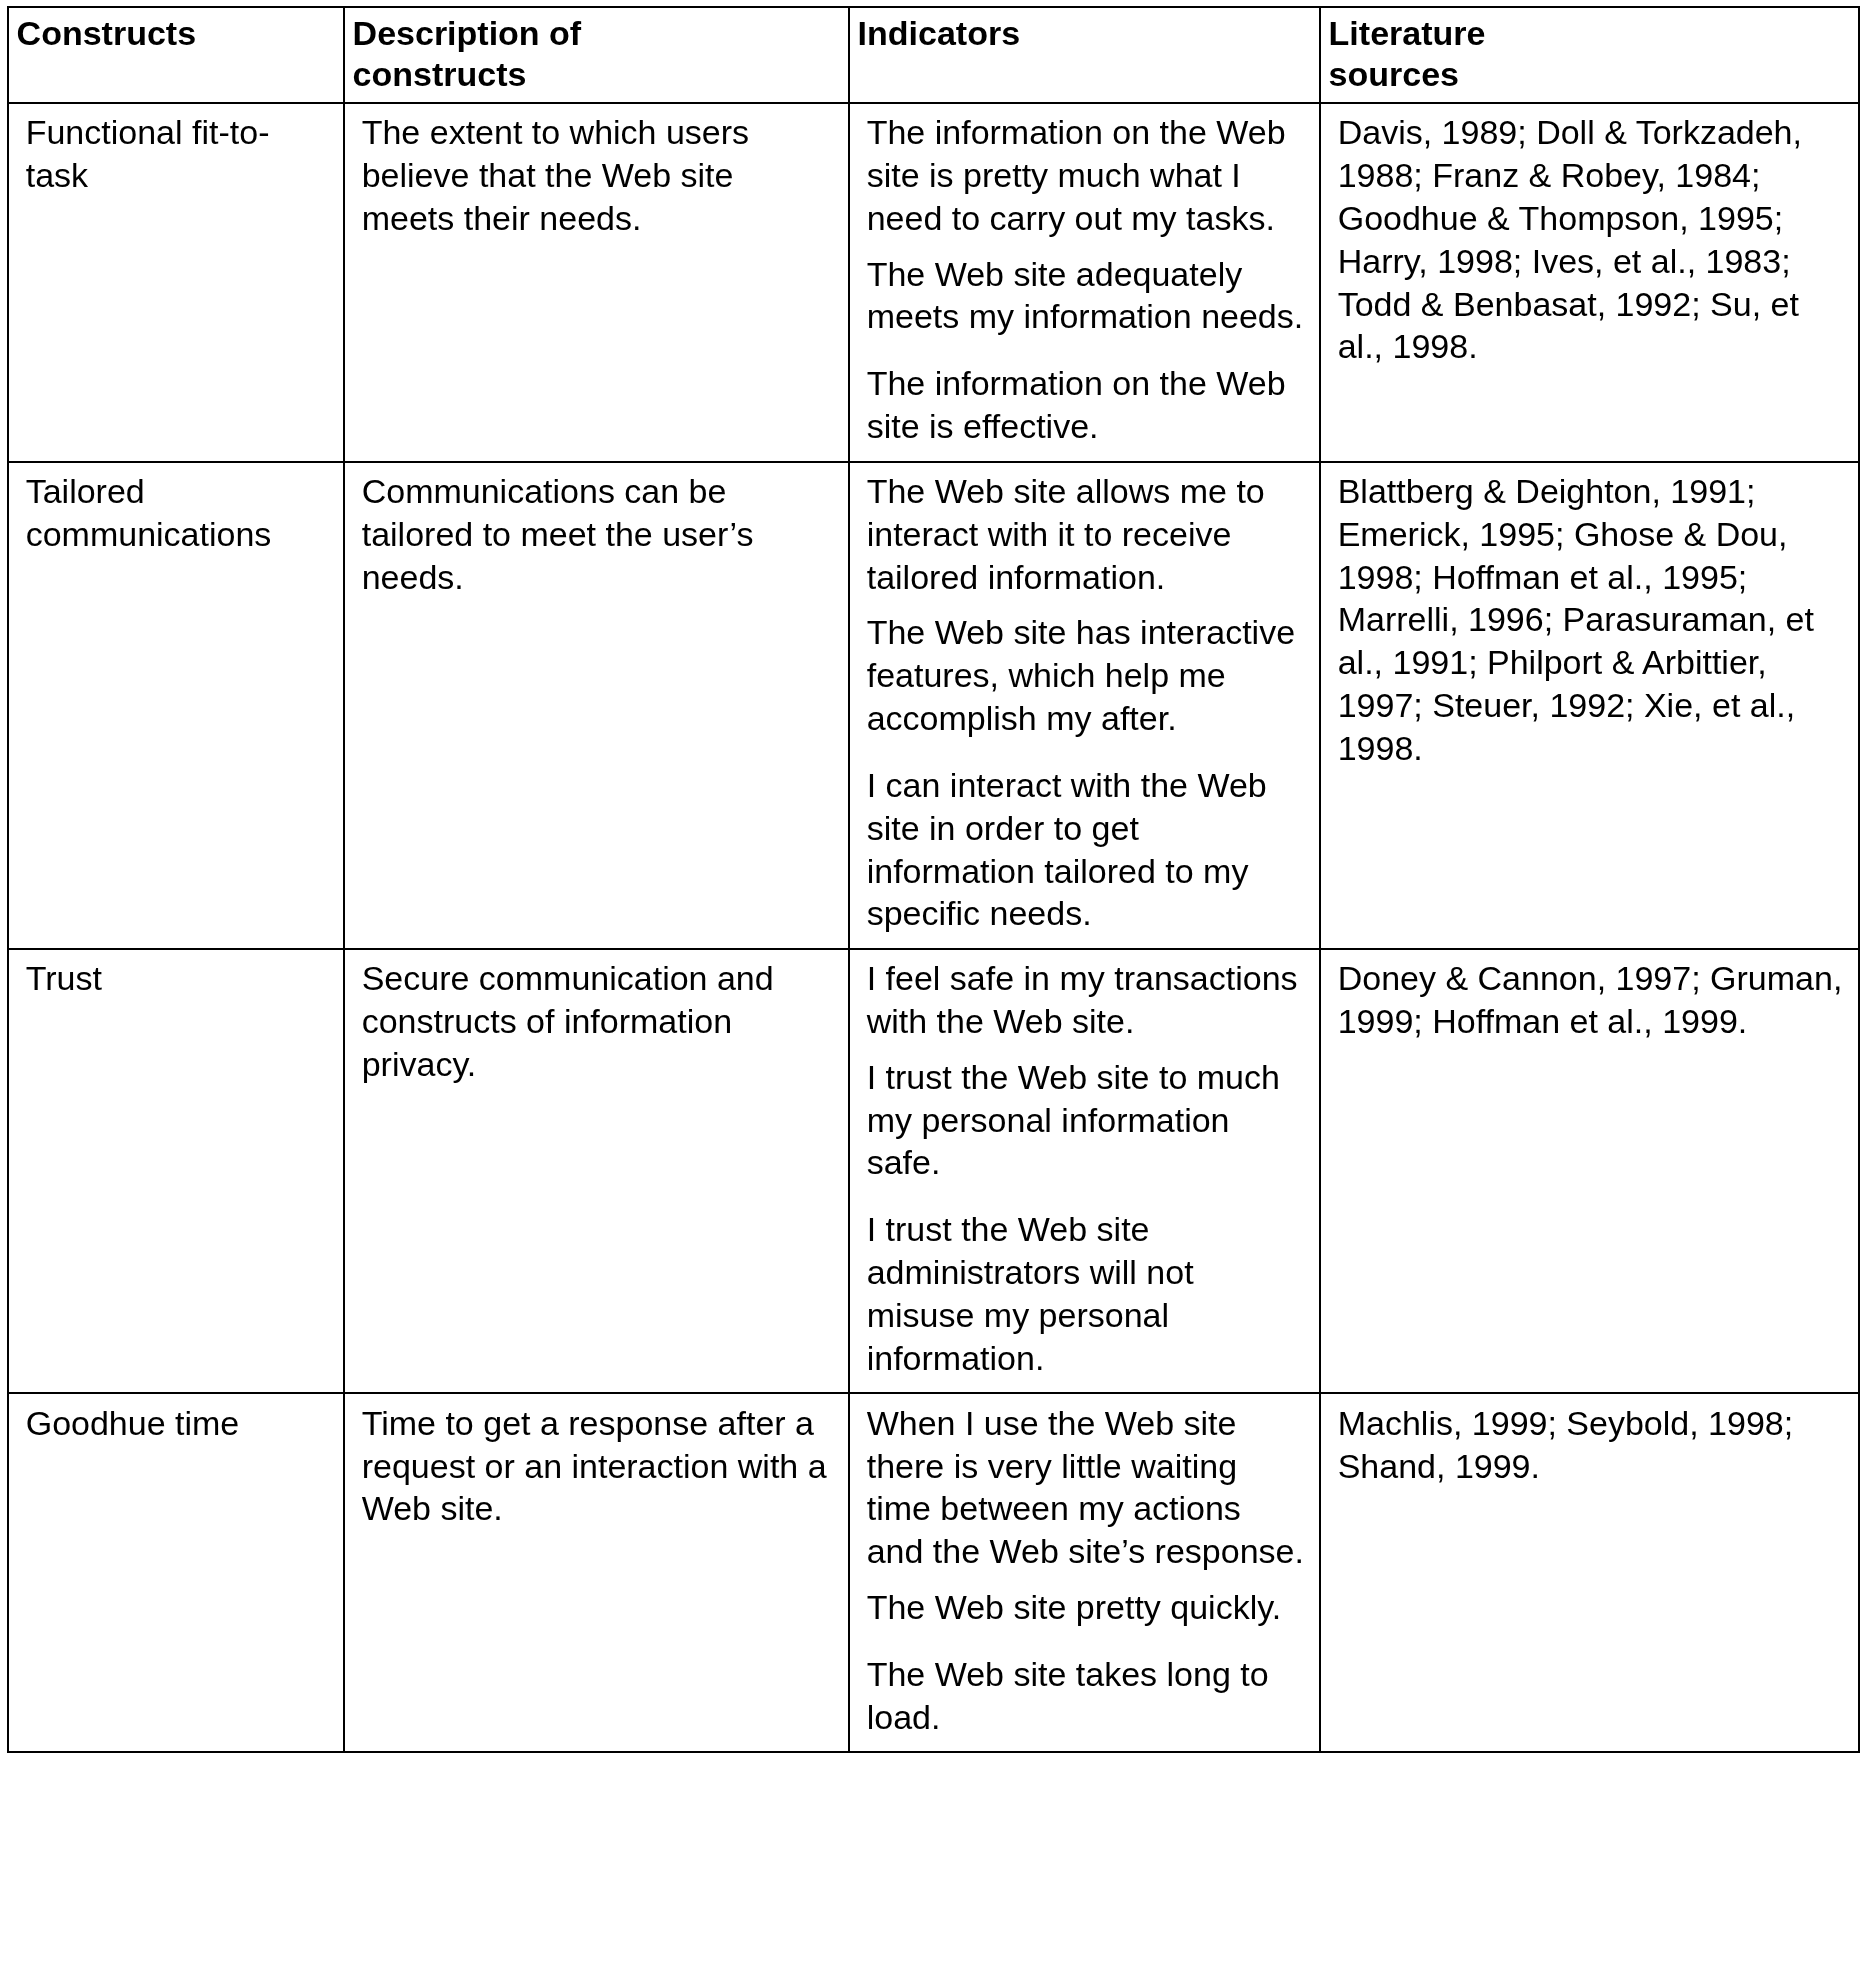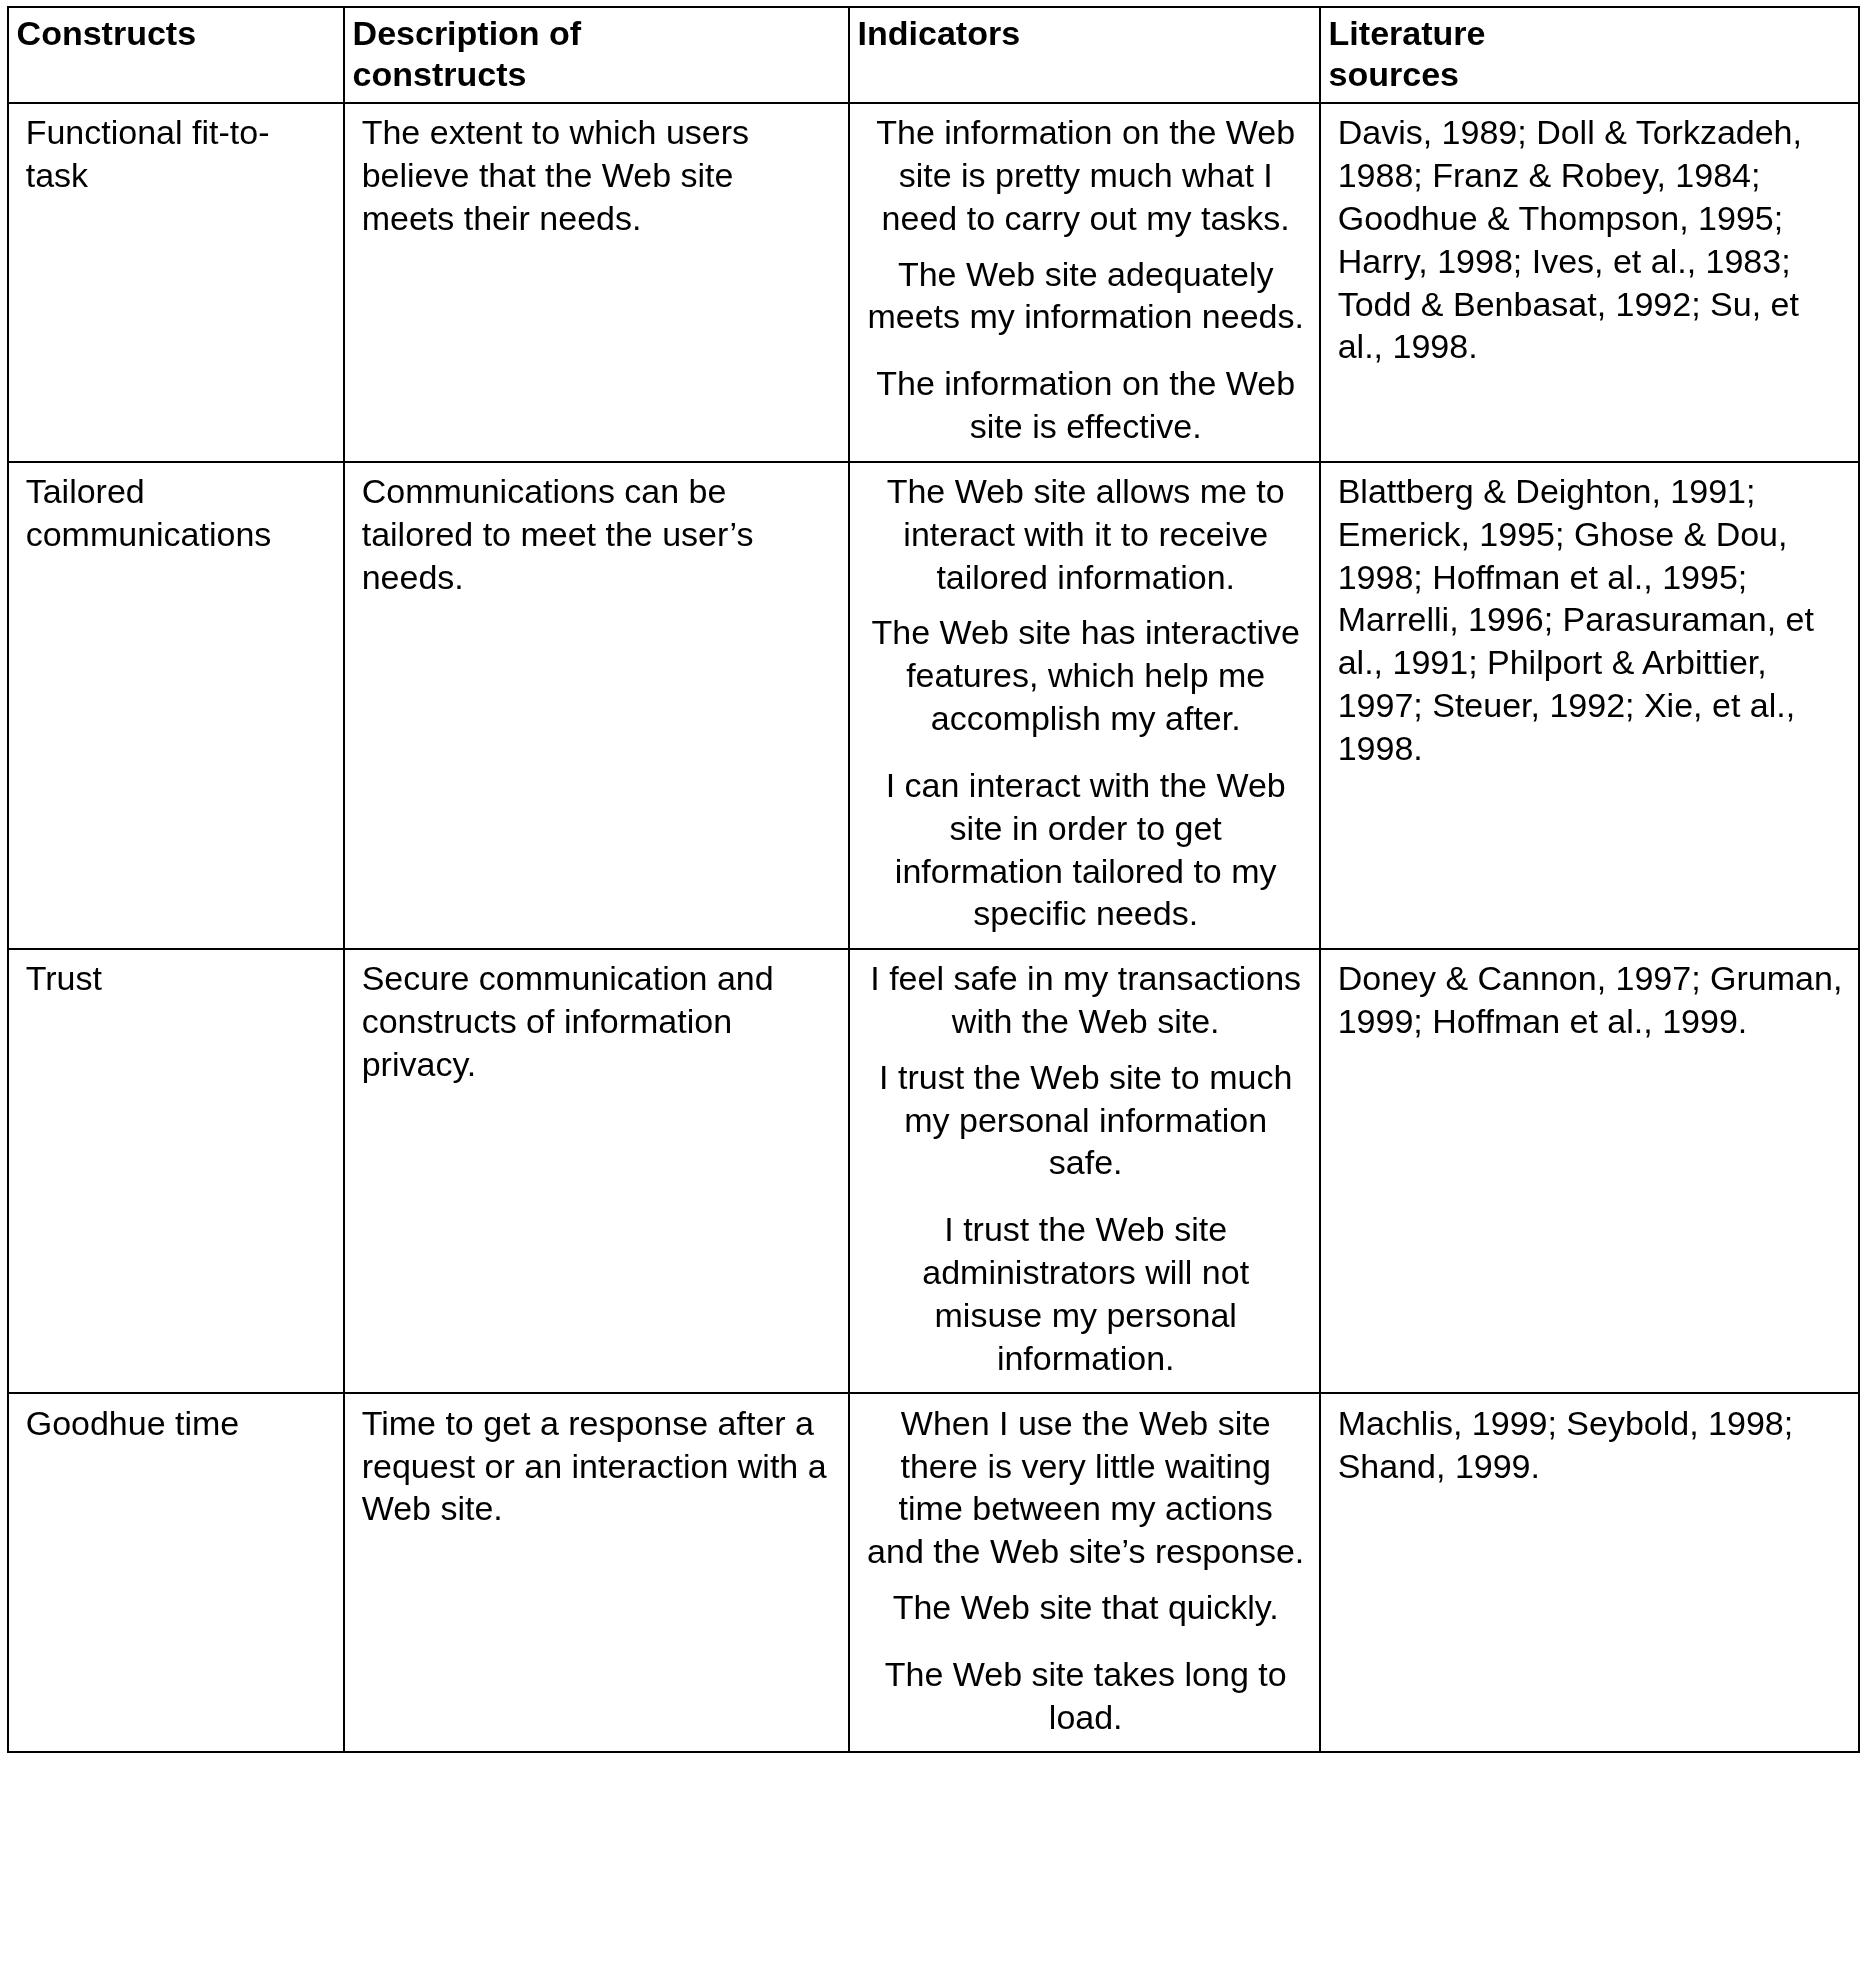--- a/index.html
+++ b/index.html
@@ -30,21 +30,20 @@
   }
   table.constructs-table th {
     text-align: left;
     font-weight: bold;
     white-space: pre-line;
     padding: 5.5px 7.3px 7.3px 7.3px;
     line-height: 1.2;
   }
   td p {
     margin: 0 0 0.38em 0;
-    text-align: center;
   }
   td p:last-child {
     margin-bottom: 0;
     margin-top: 24px;
   }
   .col-construct   { width: 336px; }
   .col-description { width: 505px; }
   .col-indicators  { width: 471px; }
   .col-sources     { width: 539px; }
 </style>
@@ -97,20 +96,20 @@
         <p>I trust the Web site to much my personal information safe.</p>
         <p>I trust the Web site administrators will not misuse my personal information.</p>
       </td>
       <td>Doney &amp; Cannon, 1997; Gruman, 1999; Hoffman et al., 1999.</td>
     </tr>
     <tr>
       <td>Goodhue time</td>
       <td>Time to get a response after a request or an interaction with a Web site.</td>
       <td>
         <p>When I use the Web site there is very little waiting time between my actions and the Web site’s response.</p>
-        <p>The Web site that quickly.</p>
+        <p>The Web site pretty quickly.</p>
         <p>The Web site takes long to load.</p>
       </td>
       <td>Machlis, 1999; Seybold, 1998; Shand, 1999.</td>
     </tr>
   </tbody>
 </table>
 
 
 </body></html>

